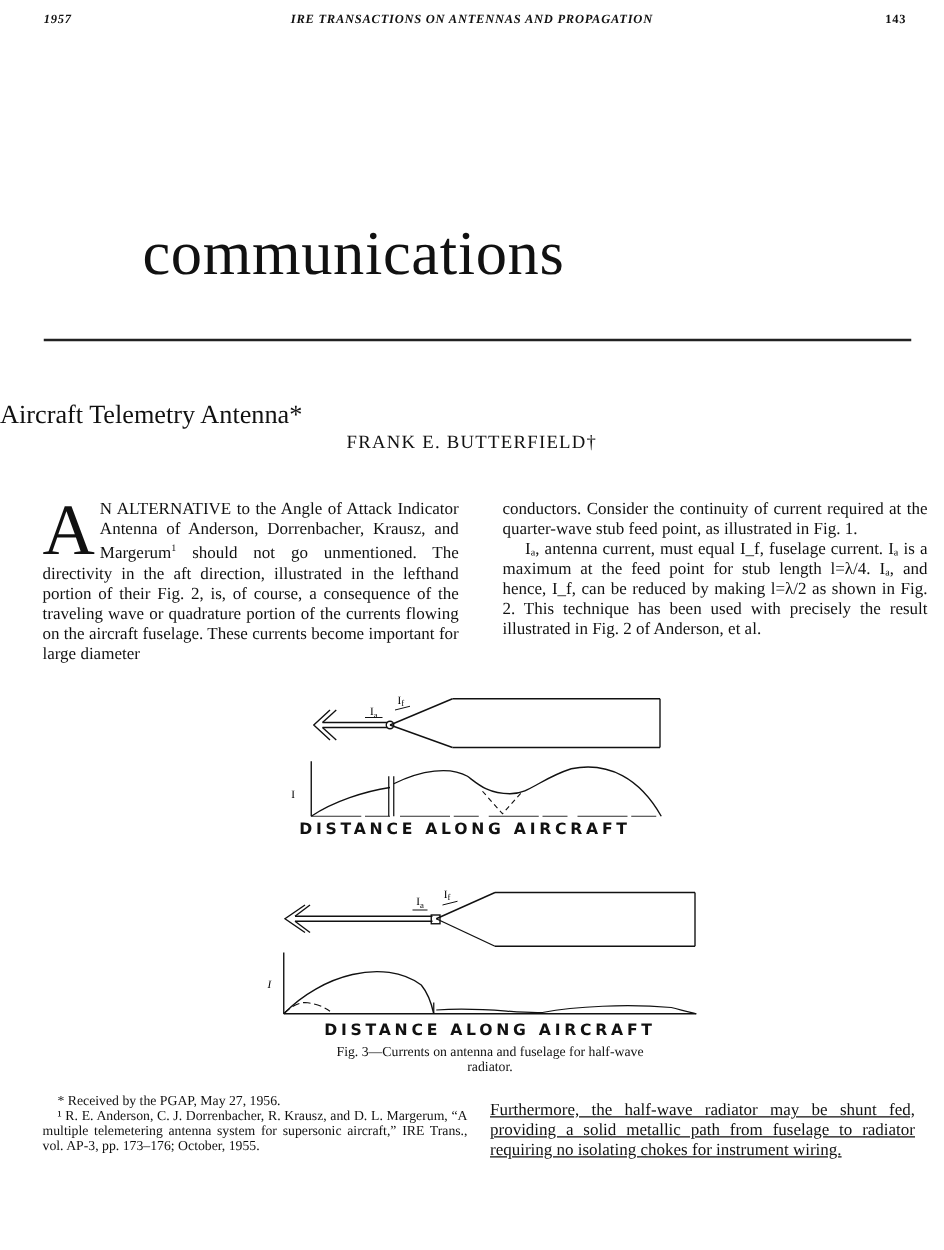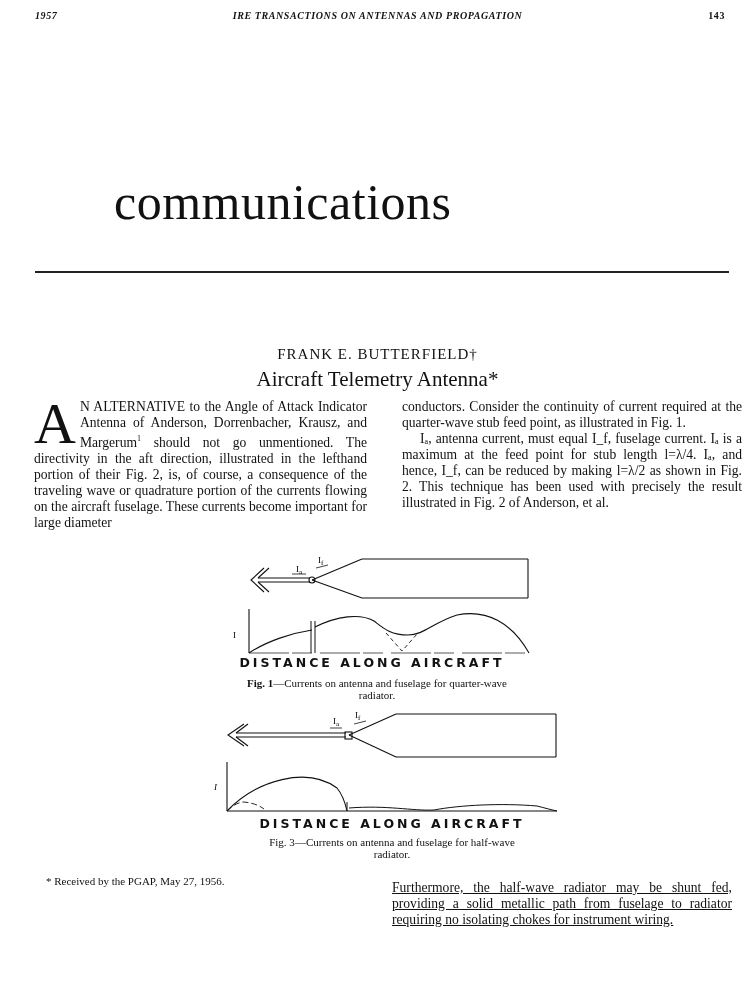--- a/index.html
+++ b/index.html
@@ -19,22 +19,22 @@
     .section-title {
       position: absolute; left: 114px; top: 172px;
       font-family: Liberation Serif, serif; font-size: 50px; letter-spacing: 0.5px;
       line-height: 60px;
     }
     .rule {
       position: absolute; left: 35px; top: 271px; width: 694px; height: 2px; background: #222;
     }
 
     .article-title {
-      position: absolute; top: 318px; left: 0; width: 755px; text-align: center;
-      font-size: 21px; line-height: 26px; margin-top: 48px;
+      position: absolute; top: 318px; left: 0; width: 755px; text-align: left;
+      font-size: 21px; line-height: 26px;
     }
     .author {
       position: absolute; top: 346px; left: 0; width: 755px; text-align: center;
       font-size: 15px; letter-spacing: 1px;
     }
 
     .col {
       position: absolute; font-size: 13.6px; line-height: 16px; text-align: justify;
       font-family: "Liberation Serif", serif;
     }
@@ -127,21 +127,20 @@
     <line x1="27" y1="56" x2="27" y2="100" stroke="#111" stroke-width="1.1"></line>
     <line x1="27" y1="100" x2="308" y2="100" stroke="#111" stroke-width="0.7" stroke-dasharray="40 3 20 8"></line>
 
     <path d="M27,100 C45,88 70,80 90,77" stroke="#111" stroke-width="1.1" fill="none"></path>
     <line x1="89" y1="68" x2="89" y2="100" stroke="#111" stroke-width="1"></line>
     <line x1="93" y1="68" x2="93" y2="100" stroke="#111" stroke-width="1"></line>
     <path d="M93,74 C115,63 138,60 152,68 C160,74 168,82 186,82 C202,82 210,70 235,62 C265,56 290,70 307,100" stroke="#111" stroke-width="1.1" fill="none"></path>
     <path d="M164,80 L180,98 L196,80" stroke="#111" stroke-width="0.9" fill="none" stroke-dasharray="4 3"></path>
   </svg>
   <div class="fig-axis-label" style="left:0;top:102px;width:300px;">DISTANCE ALONG AIRCRAFT</div>
-  <div class="fig-caption" style="left:20px;top:124px;width:270px;"><b>Fig. 1</b><span>—Currents on antenna and fuselage for quarter-wave radiator.</span></div>
 </div>
 
 <div class="figure fig2">
   <svg width="360" height="165" viewBox="0 0 360 165">
     <g stroke="#111" stroke-width="1.1" fill="none">
       <line x1="137" y1="33" x2="184" y2="12"></line>
       <line x1="137" y1="33" x2="184" y2="55"></line>
       <line x1="184" y1="12" x2="344" y2="12"></line>
       <line x1="184" y1="55" x2="344" y2="55"></line>
       <line x1="344" y1="12" x2="344" y2="55"></line>
@@ -165,17 +164,18 @@
     <path d="M15,109 C22,102 28,100 32,100 C42,101 48,104 52,107" stroke="#111" stroke-width="0.9" fill="none" stroke-dasharray="6 3"></path>
     <line x1="135" y1="100" x2="135" y2="109" stroke="#111" stroke-width="1"></line>
     <path d="M137,106 C175,103 200,109 222,108 C248,103 290,101 325,104 C333,106 340,108 345,109" stroke="#111" stroke-width="1" fill="none"></path>
   </svg>
   <div class="fig-axis-label" style="left:0;top:114px;width:360px;">DISTANCE ALONG AIRCRAFT</div>
   <div class="fig-caption" style="left:45px;top:134px;width:270px;"><b style="font-weight:normal">Fig. 3</b><span>—Currents on antenna and fuselage for half-wave radiator.</span></div>
 </div>
 
 <div class="footnotes">
   <p class="fn-indent">* Received by the PGAP, May 27, 1956.</p>
+  <p class="fn-indent">¹ R. E. Anderson, C. J. Dorrenbacher, R. Krausz, and D. L. Margerum, “A multiple telemetering antenna system for supersonic aircraft,” IRE Trans., vol. AP-3, pp. 173–176; October, 1955.</p>
 </div>
 
 <div class="col-right-bottom">
   <p>Furthermore, the half-wave radiator may be shunt fed, providing a solid metallic path from fuselage to radiator requiring no isolating chokes for instrument wiring.</p>
 </div>
 
 </body></html>

